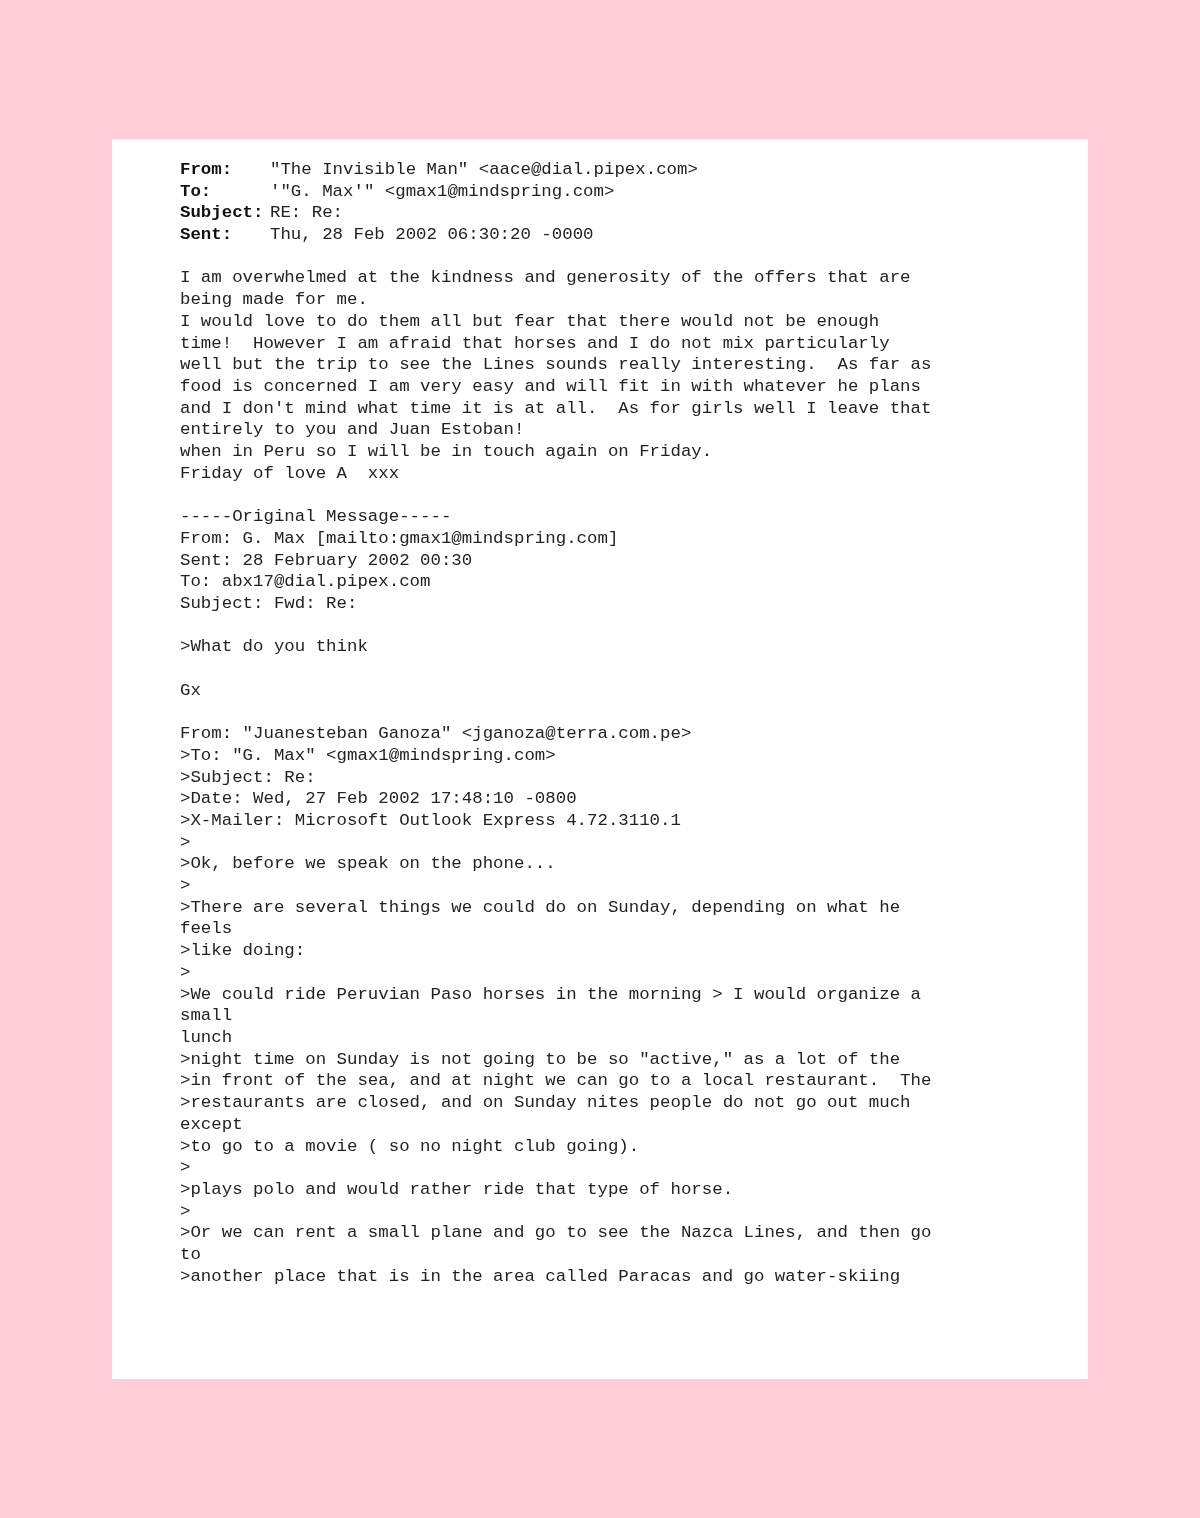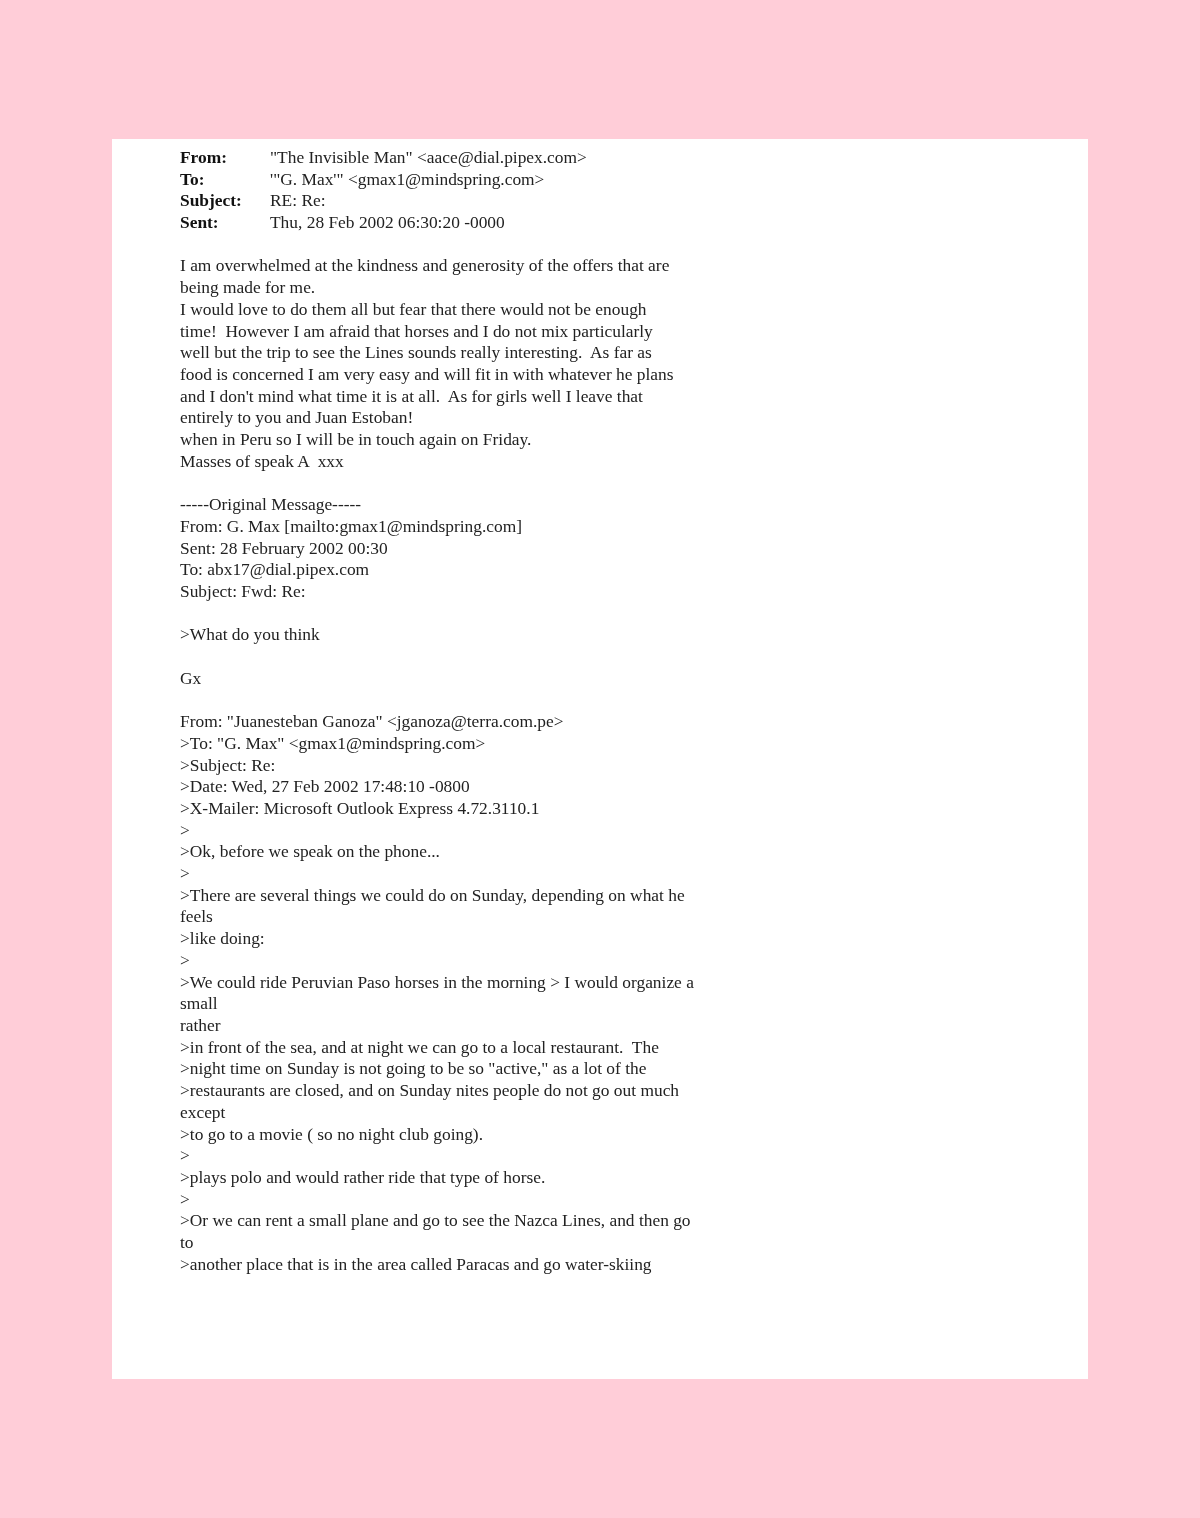--- a/index.html
+++ b/index.html
@@ -18,23 +18,23 @@
       left: 112px;
       top: 139px;
       width: 976px;
       height: 1240px;
       background: #ffffff;
       overflow: hidden;
     }
     .content {
       position: absolute;
       left: 68px;
-      top: 8px;
+      top: 20px;
       width: 640px;
-      font-family: Liberation Serif, serif;
+      font-family: Liberation Mono, monospace;
       font-size: 17.4px;
       line-height: 21.7px;
       color: #222222;
     }
     .header-row {
       display: flex;
       height: 21.7px;
       white-space: pre;
     }
     .header-label {
@@ -84,21 +84,21 @@
     <div>
       <div class="line">I am overwhelmed at the kindness and generosity of the offers that are</div>
       <div class="line">being made for me.</div>
       <div class="line">I would love to do them all but fear that there would not be enough</div>
       <div class="line">time!  However I am afraid that horses and I do not mix particularly</div>
       <div class="line">well but the trip to see the Lines sounds really interesting.  As far as</div>
       <div class="line">food is concerned I am very easy and will fit in with whatever he plans</div>
       <div class="line">and I don't mind what time it is at all.  As for girls well I leave that</div>
       <div class="line">entirely to you and Juan Estoban!</div>
       <div class="line">when in Peru so I will be in touch again on Friday.</div>
-      <div class="line">Masses of speak A  xxx</div>
+      <div class="line">Friday of love A  xxx</div>
     </div>
 
     <div class="blank"></div>
 
     <div>
       <div class="line">-----Original Message-----</div>
       <div class="line">From: G. Max [mailto:gmax1@mindspring.com]</div>
       <div class="line">Sent: 28 February 2002 00:30</div>
       <div class="line">To: abx17@dial.pipex.com</div>
       <div class="line">Subject: Fwd: Re:</div>
@@ -117,23 +117,23 @@
       <div class="line">&gt;X-Mailer: Microsoft Outlook Express 4.72.3110.1</div>
       <div class="line">&gt;</div>
       <div class="line">&gt;Ok, before we speak on the phone...</div>
       <div class="line">&gt;</div>
       <div class="line">&gt;There are several things we could do on Sunday, depending on what he</div>
       <div class="line">feels</div>
       <div class="line">&gt;like doing:</div>
       <div class="line">&gt;</div>
       <div class="line">&gt;We could ride Peruvian Paso horses in the morning &gt; I would organize a</div>
       <div class="line">small</div>
-      <div class="line">rather</div>
+      <div class="line">lunch</div>
+      <div class="line">&gt;night time on Sunday is not going to be so "active," as a lot of the</div>
       <div class="line">&gt;in front of the sea, and at night we can go to a local restaurant.  The</div>
-      <div class="line">&gt;night time on Sunday is not going to be so "active," as a lot of the</div>
       <div class="line">&gt;restaurants are closed, and on Sunday nites people do not go out much</div>
       <div class="line">except</div>
       <div class="line">&gt;to go to a movie ( so no night club going).</div>
       <div class="line">&gt;</div>
       <div class="line">&gt;plays polo and would rather ride that type of horse.</div>
       <div class="line">&gt;</div>
       <div class="line">&gt;Or we can rent a small plane and go to see the Nazca Lines, and then go</div>
       <div class="line">to</div>
       <div class="line">&gt;another place that is in the area called Paracas and go water-skiing</div>
     </div>

